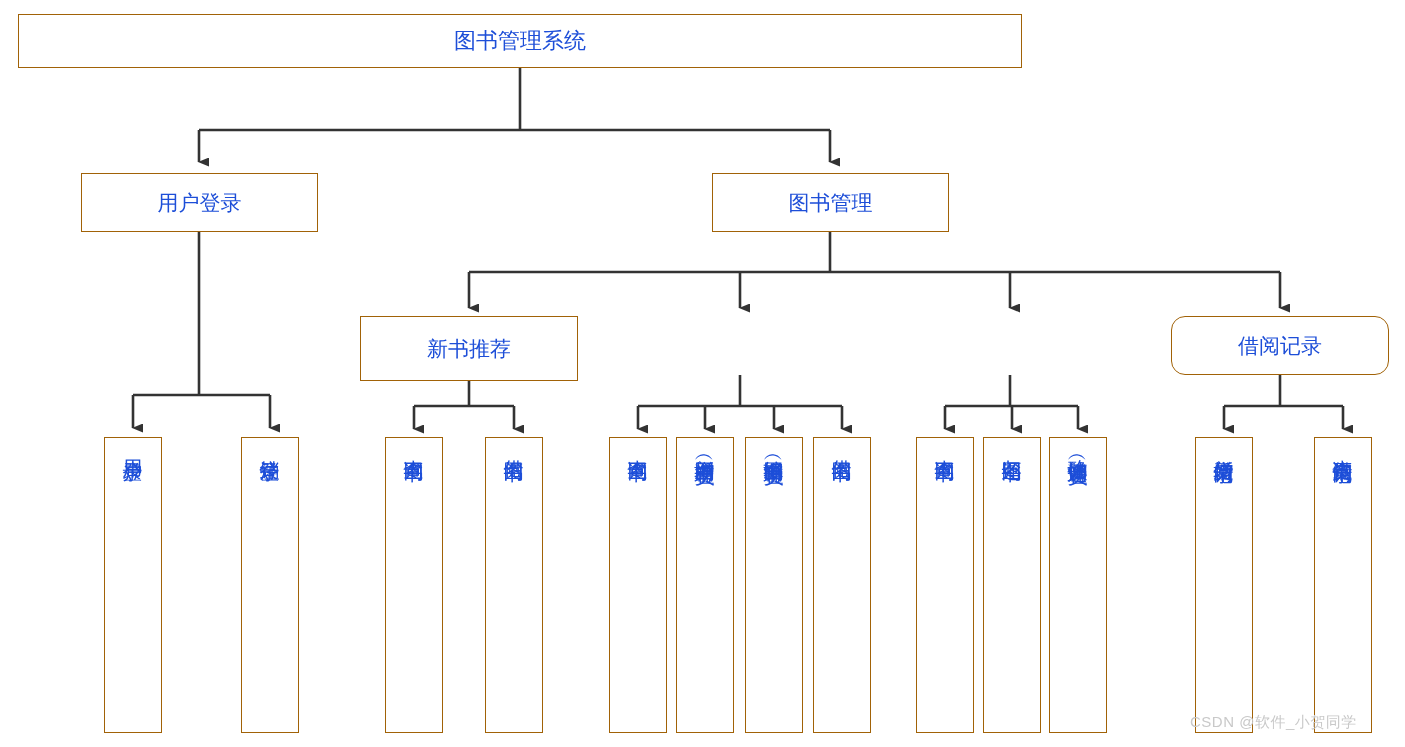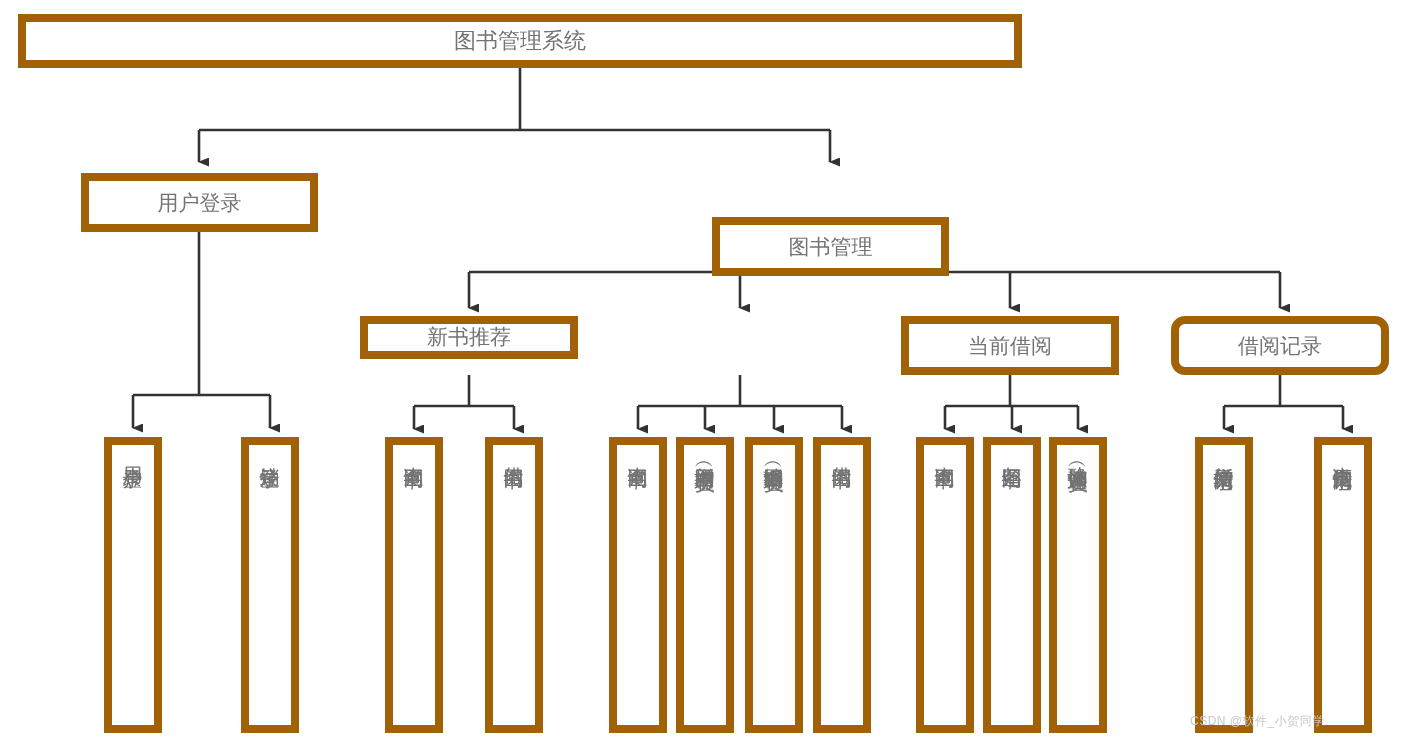--- a/index.html
+++ b/index.html
@@ -23,25 +23,25 @@
     left: 0;
     top: 0;
     width: 1405px;
     height: 747px;
     pointer-events: none;
   }
   .node {
     position: absolute;
     box-sizing: border-box;
     background: #ffffff;
-    border: 8px solid #a16207;
+    border: 1px solid #a16207;
     display: flex;
     align-items: center;
     justify-content: center;
-    color: #737373;
+    color: #1d4ed8;
     z-index: 2;
   }
   .node .node-label {
     display: block;
     text-align: center;
     line-height: 1.12;
     white-space: nowrap;
   }
   .node.horizontal .node-label {
     font-size: 21px;
@@ -57,21 +57,21 @@
   .node.vertical .node-label {
     writing-mode: vertical-rl;
     text-orientation: upright;
     font-size: 20px;
     letter-spacing: 1px;
     line-height: 1;
     white-space: nowrap;
   }
   .watermark {
     position: absolute;
-    font-size: 12px;
+    font-size: 15px;
     color: #c9c9c9;
     white-space: nowrap;
     z-index: 5;
     letter-spacing: 0.5px;
   }
 </style>
 </head>
 <body>
 
 <div id="diagram-root">
@@ -126,29 +126,26 @@
     </g>
   </svg>
 
   <div class="node root horizontal" style="left:18px; top:14px; width:1004px; height:54px;">
     <span class="node-label">图书管理系统</span>
   </div>
 
   <div class="node horizontal" style="left:81px; top:173px; width:237px; height:59px;">
     <span class="node-label">用户登录</span>
   </div>
-  <div class="node horizontal" style="left:712px; top:173px; width:237px; height:59px;margin-top:44px;">
+  <div class="node horizontal" style="left:712px; top:173px; width:237px; height:59px;">
     <span class="node-label">图书管理</span>
   </div>
 
-  <div class="node horizontal" style="left:360px; top:316px; width:218px; height:43px;font-family:Liberation Serif, serif;">
+  <div class="node horizontal" style="left:360px; top:316px; width:218px; height:65px;">
     <span class="node-label">新书推荐</span>
-  </div>
-  <div class="node horizontal" style="left:901px; top:316px; width:218px; height:59px;">
-    <span class="node-label">当前借阅</span>
   </div>
   <div class="node horizontal" style="left:1171px; top:316px; width:218px; height:59px;border-radius:14px;">
     <span class="node-label">借阅记录</span>
   </div>
 
   <div class="node vertical" style="left:104px; top:437px; width:58px; height:296px;">
     <span class="node-label">用户登录</span>
   </div>
   <div class="node vertical" style="left:241px; top:437px; width:58px; height:296px;">
     <span class="node-label">注销登录</span>

